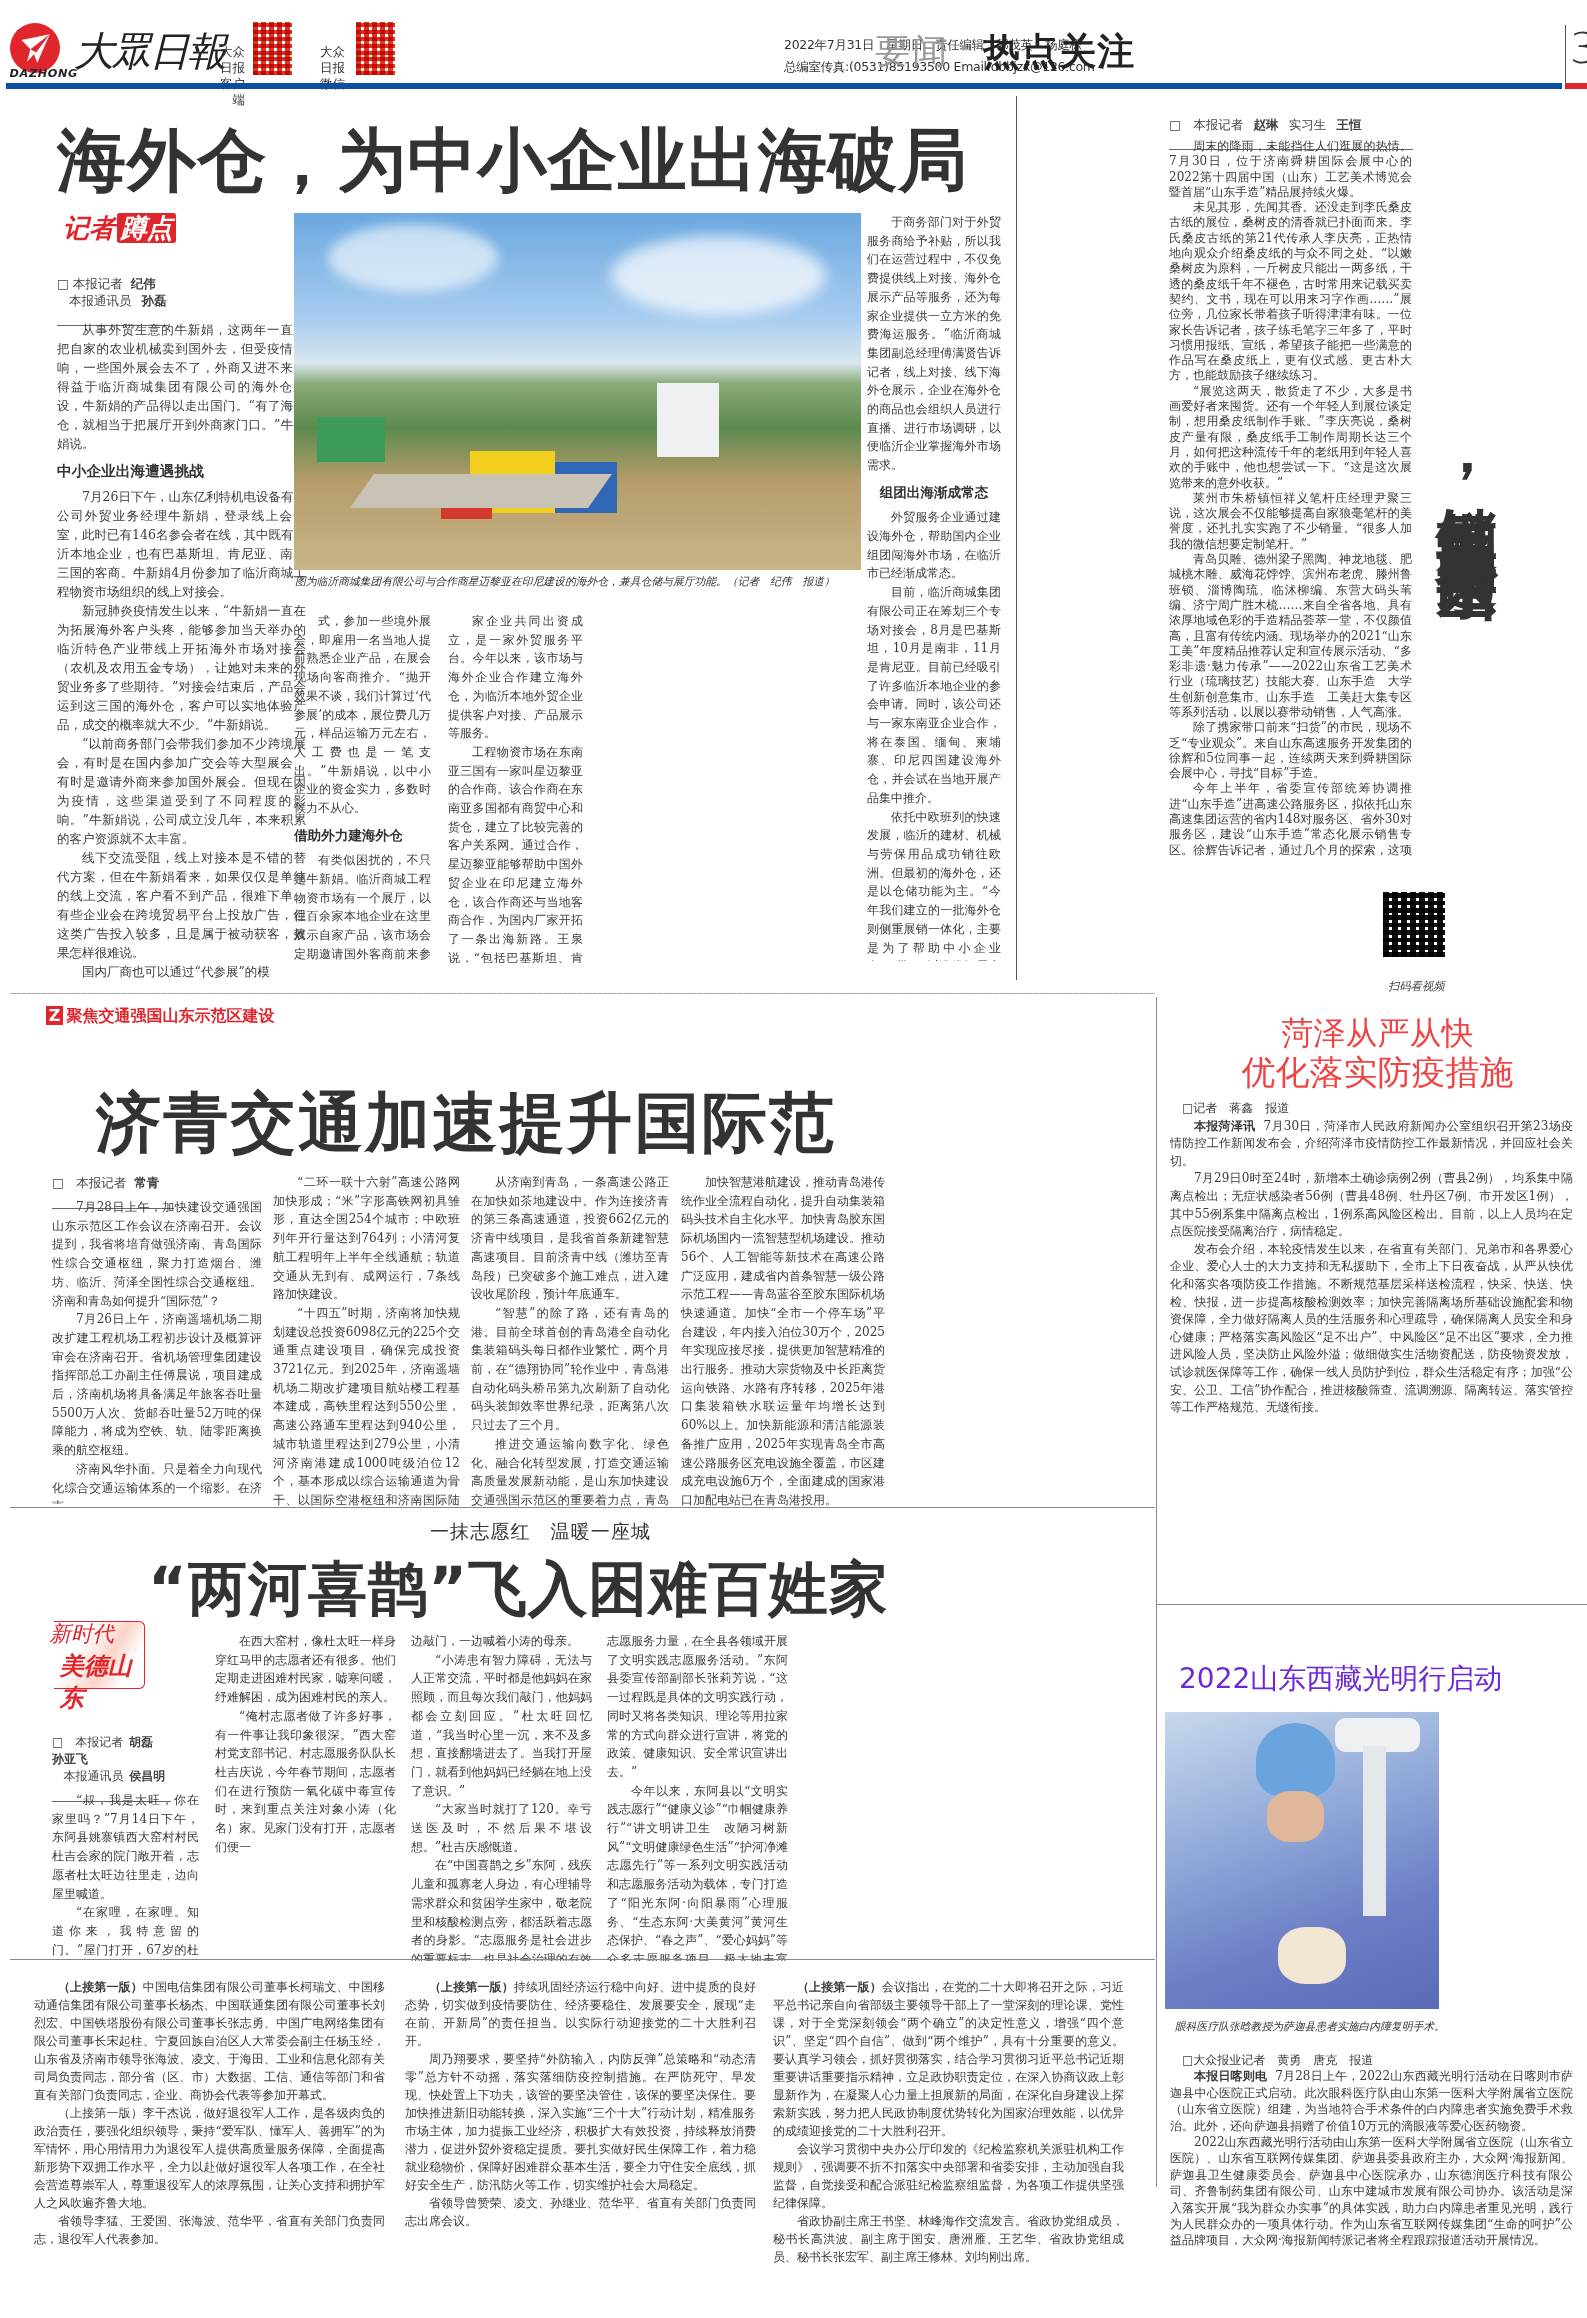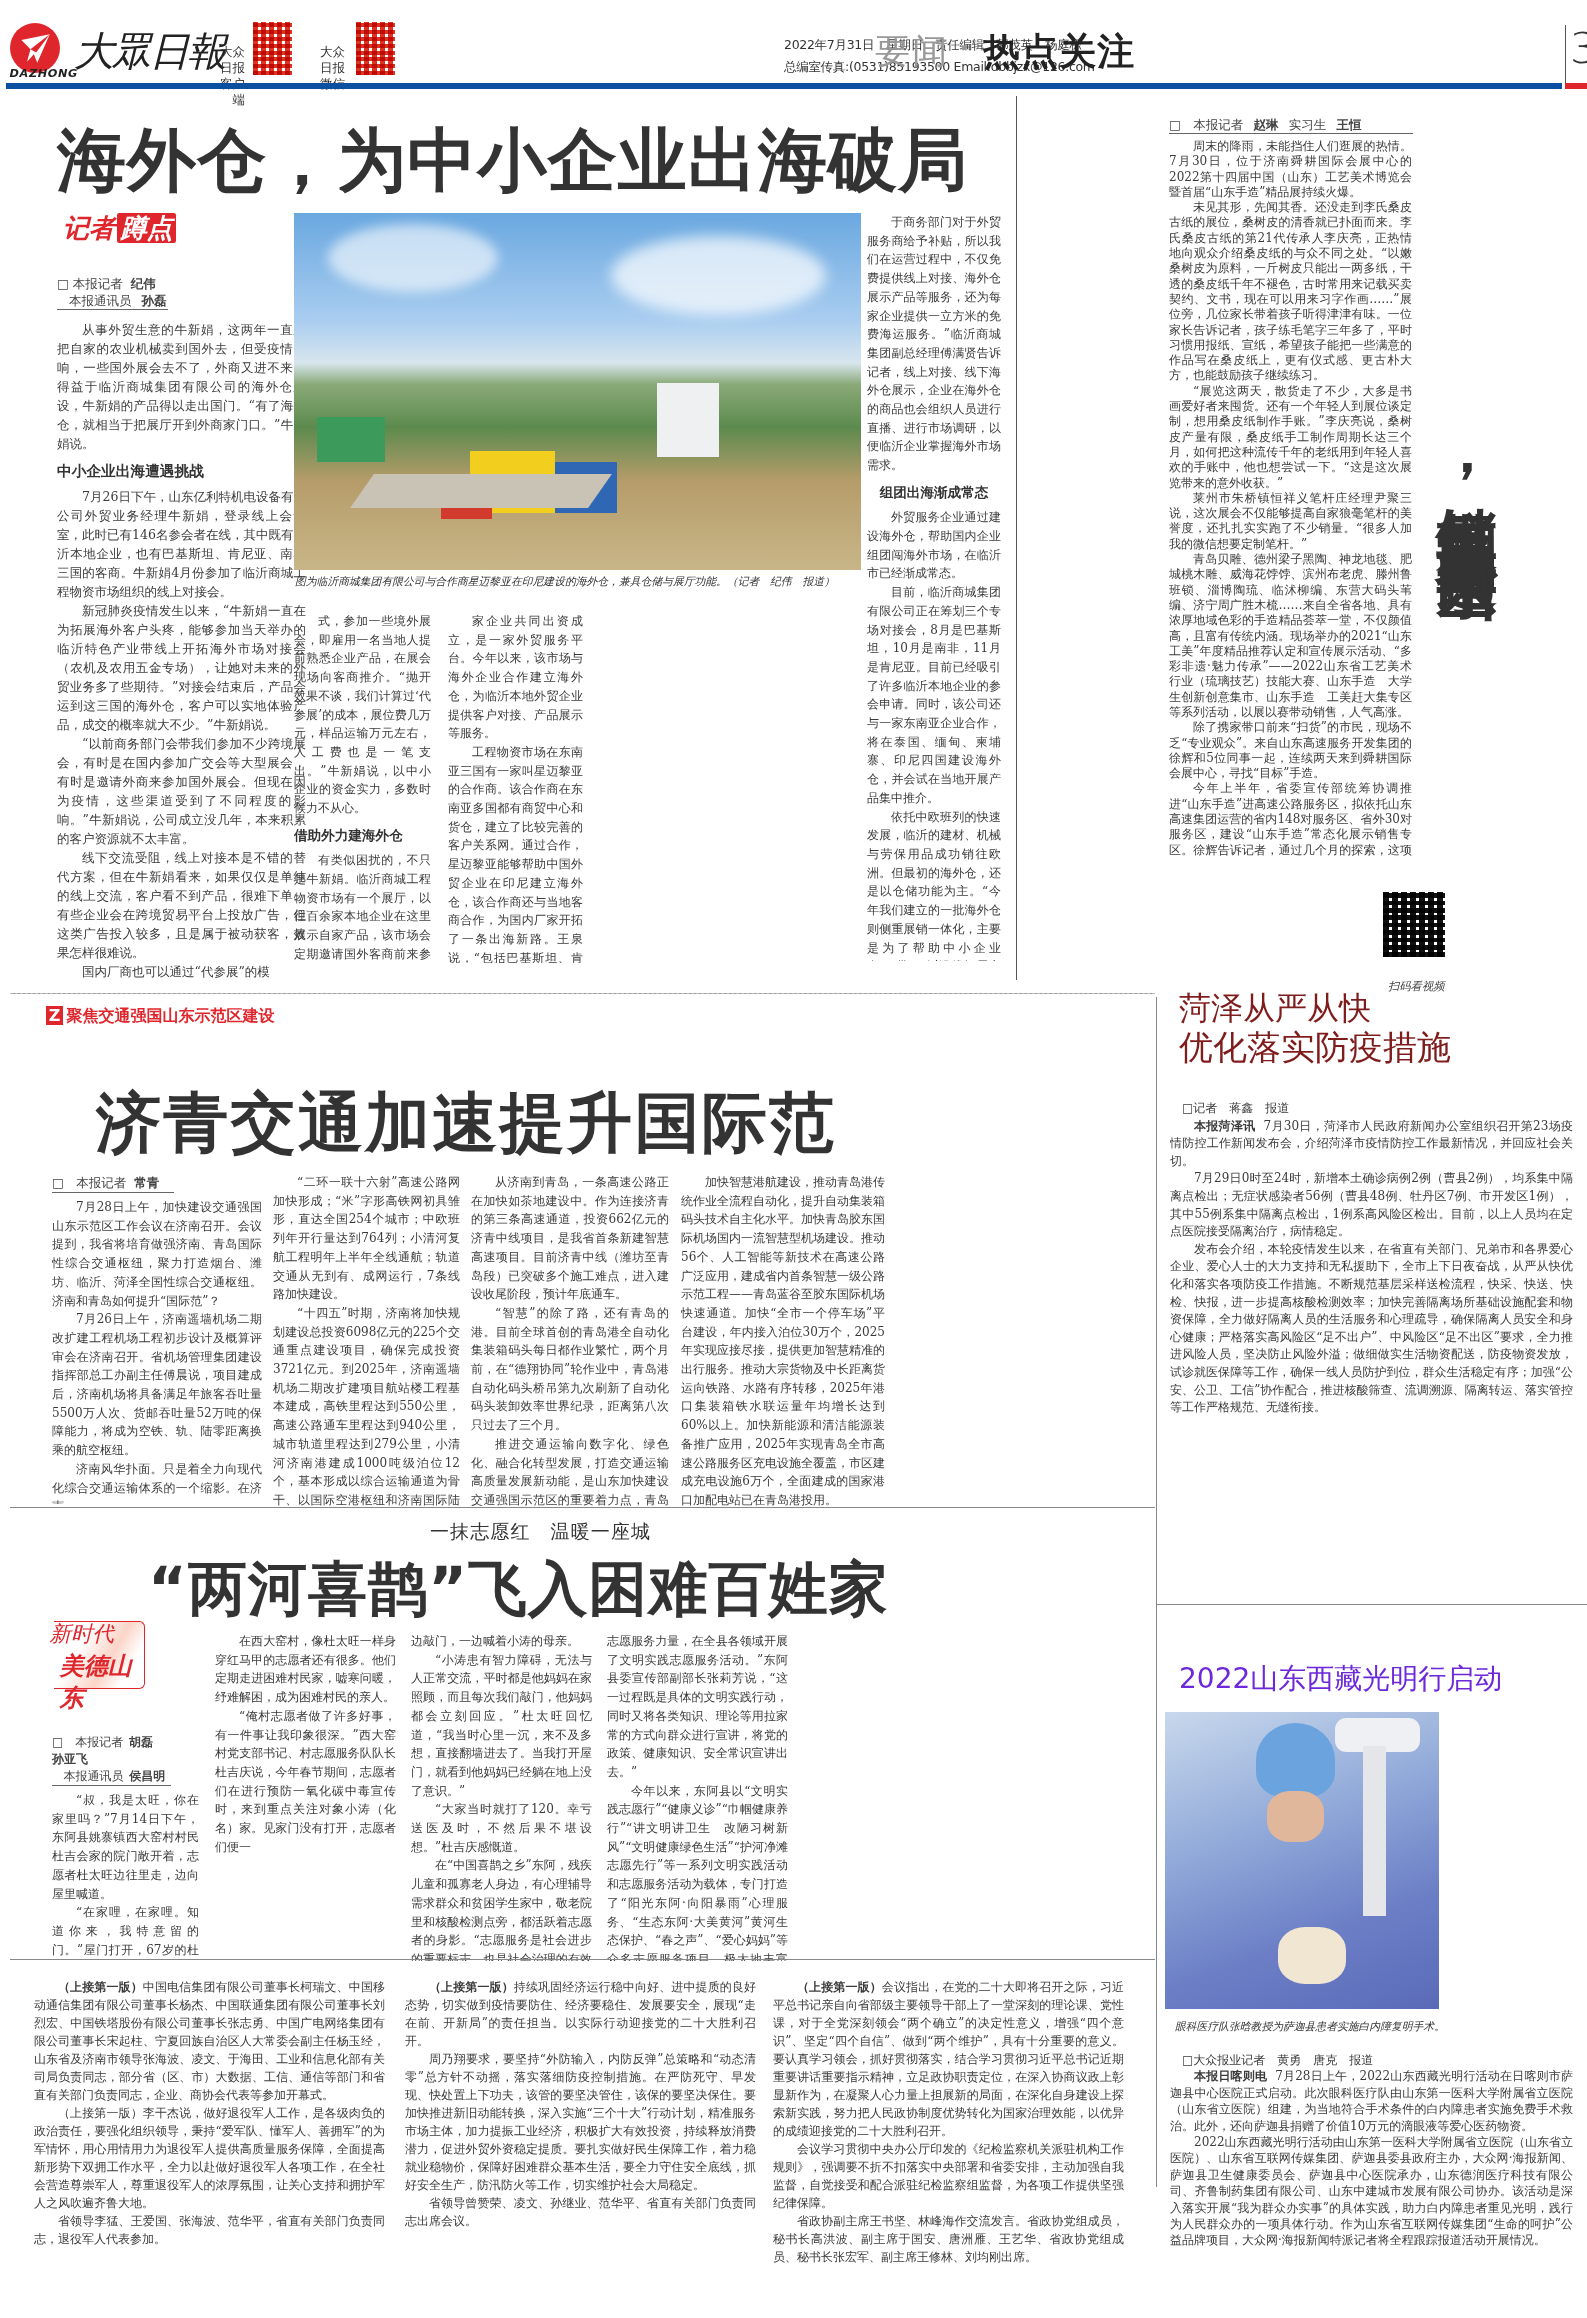--- a/index.html
+++ b/index.html
@@ -3,21 +3,21 @@
 <meta charset="utf-8">
 <style>
 *{box-sizing:border-box;margin:0;padding:0}
 html,body{width:1588px;height:2319px;background:#fff;overflow:hidden}
 body{position:relative;font-family:"DejaVu Serif","Liberation Serif",serif;color:#333}
 .abs{position:absolute}
 .sans{font-family:"DejaVu Sans","Liberation Sans",sans-serif}
 .col{position:absolute;font-size:13.6px;line-height:21.5px;text-align:justify;color:#3a3a3a;overflow:hidden}
 .col p{text-indent:2em}
 .sub{font-family:"DejaVu Sans","Liberation Sans",sans-serif;font-weight:bold;font-size:17px;color:#333;margin:8px 0 6.8px;text-indent:0!important}
-.byline{font-size:14.7px;color:#444;border-bottom:1.1px solid #666;padding-bottom:0;line-height:21.5px}
+.byline{font-size:14.7px;color:#444;border-bottom:1.1px solid #666;padding-bottom:16px;line-height:21.5px}
 .byline b{font-family:"DejaVu Serif",serif;margin-left:13.6px}
 .headline{font-family:"DejaVu Sans","Liberation Sans",sans-serif;font-weight:bold;color:#333;white-space:nowrap}
 .qr{background:
  repeating-linear-gradient(90deg,#d32 0 5.1px,#fff 5.1px 8px),
  repeating-linear-gradient(0deg,#d32 0 4px,#fff 4px 6.8px);background-blend-mode:multiply}
 .qrb{background:
  repeating-linear-gradient(90deg,#111 0 5.7px,#fff 5.7px 9px),
  repeating-linear-gradient(0deg,#111 0 4.5px,#fff 4.5px 7.4px);background-blend-mode:multiply}
 .rule{position:absolute;background:#555}
 </style>
@@ -156,21 +156,21 @@
   <p>从济南到青岛，一条高速公路正在加快如茶地建设中。作为连接济青的第三条高速通道，投资662亿元的济青中线项目，是我省首条新建智慧高速项目。目前济青中线（潍坊至青岛段）已突破多个施工难点，进入建设收尾阶段，预计年底通车。</p>
     <p>“智慧”的除了路，还有青岛的港。目前全球首创的青岛港全自动化集装箱码头每日都作业繁忙，两个月前，在“德翔协同”轮作业中，青岛港自动化码头桥吊第九次刷新了自动化码头装卸效率世界纪录，距离第八次只过去了三个月。</p>
     <p>推进交通运输向数字化、绿色化、融合化转型发展，打造交通运输高质量发展新动能，是山东加快建设交通强国示范区的重要着力点，青岛在这方面也目标明确：</p>
 </div>
 <div class="col" style="left:681px;top:1173px;width:204px;height:334px;font-size:12px;line-height:18.7px">
   <p>加快智慧港航建设，推动青岛港传统作业全流程自动化，提升自动集装箱码头技术自主化水平。加快青岛胶东国际机场国内一流智慧型机场建设。推动56个、人工智能等新技术在高速公路广泛应用，建成省内首条智慧一级公路示范工程——青岛蓝谷至胶东国际机场快速通道。加快“全市一个停车场”平台建设，年内接入泊位30万个，2025年实现应接尽接，提供更加智慧精准的出行服务。推动大宗货物及中长距离货运向铁路、水路有序转移，2025年港口集装箱铁水联运量年均增长达到60%以上。加快新能源和清洁能源装备推广应用，2025年实现青岛全市高速公路服务区充电设施全覆盖，市区建成充电设施6万个，全面建成的国家港口加配电站已在青岛港投用。</p>
 </div>
 
 <div class="rule" style="left:1156px;top:997px;width:0.6px;height:1190px;background:#888"></div>
 
-<div class="abs sans" style="left:1179px;top:989px;width:397px;font-size:32px;line-height:39px;color:#7f1d1d">
+<div class="abs sans" style="left:1179px;top:1014px;width:397px;text-align:center;font-size:32px;line-height:39px;color:#ef4444">
   <div>菏泽从严从快</div>
   <div style="font-size:34px">优化落实防疫措施</div>
 </div>
 <div class="col" style="left:1170px;top:1100px;width:403px;height:499px;font-size:12px;line-height:17.6px">
   <p style="text-indent:1em">□记者　蒋鑫　报道</p>
   <p><b class="sans" style="margin-right:8px">本报菏泽讯</b><span>7月30日，菏泽市人民政府新闻办公室组织召开第23场疫情防控工作新闻发布会，介绍菏泽市疫情防控工作最新情况，并回应社会关切。</span></p>
   <p>7月29日0时至24时，新增本土确诊病例2例（曹县2例），均系集中隔离点检出；无症状感染者56例（曹县48例、牡丹区7例、市开发区1例），其中55例系集中隔离点检出，1例系高风险区检出。目前，以上人员均在定点医院接受隔离治疗，病情稳定。</p>
   <p>发布会介绍，本轮疫情发生以来，在省直有关部门、兄弟市和各界爱心企业、爱心人士的大力支持和无私援助下，全市上下日夜奋战，从严从快优化和落实各项防疫工作措施。不断规范基层采样送检流程，快采、快送、快检、快报，进一步提高核酸检测效率；加快完善隔离场所基础设施配套和物资保障，全力做好隔离人员的生活服务和心理疏导，确保隔离人员安全和身心健康；严格落实高风险区“足不出户”、中风险区“足不出区”要求，全力推进风险人员，坚决防止风险外溢；做细做实生活物资配送，防疫物资发放，试诊就医保障等工作，确保一线人员防护到位，群众生活稳定有序；加强“公安、公卫、工信”协作配合，推进核酸筛查、流调溯源、隔离转运、落实管控等工作严格规范、无缝衔接。</p>
 </div>
 

